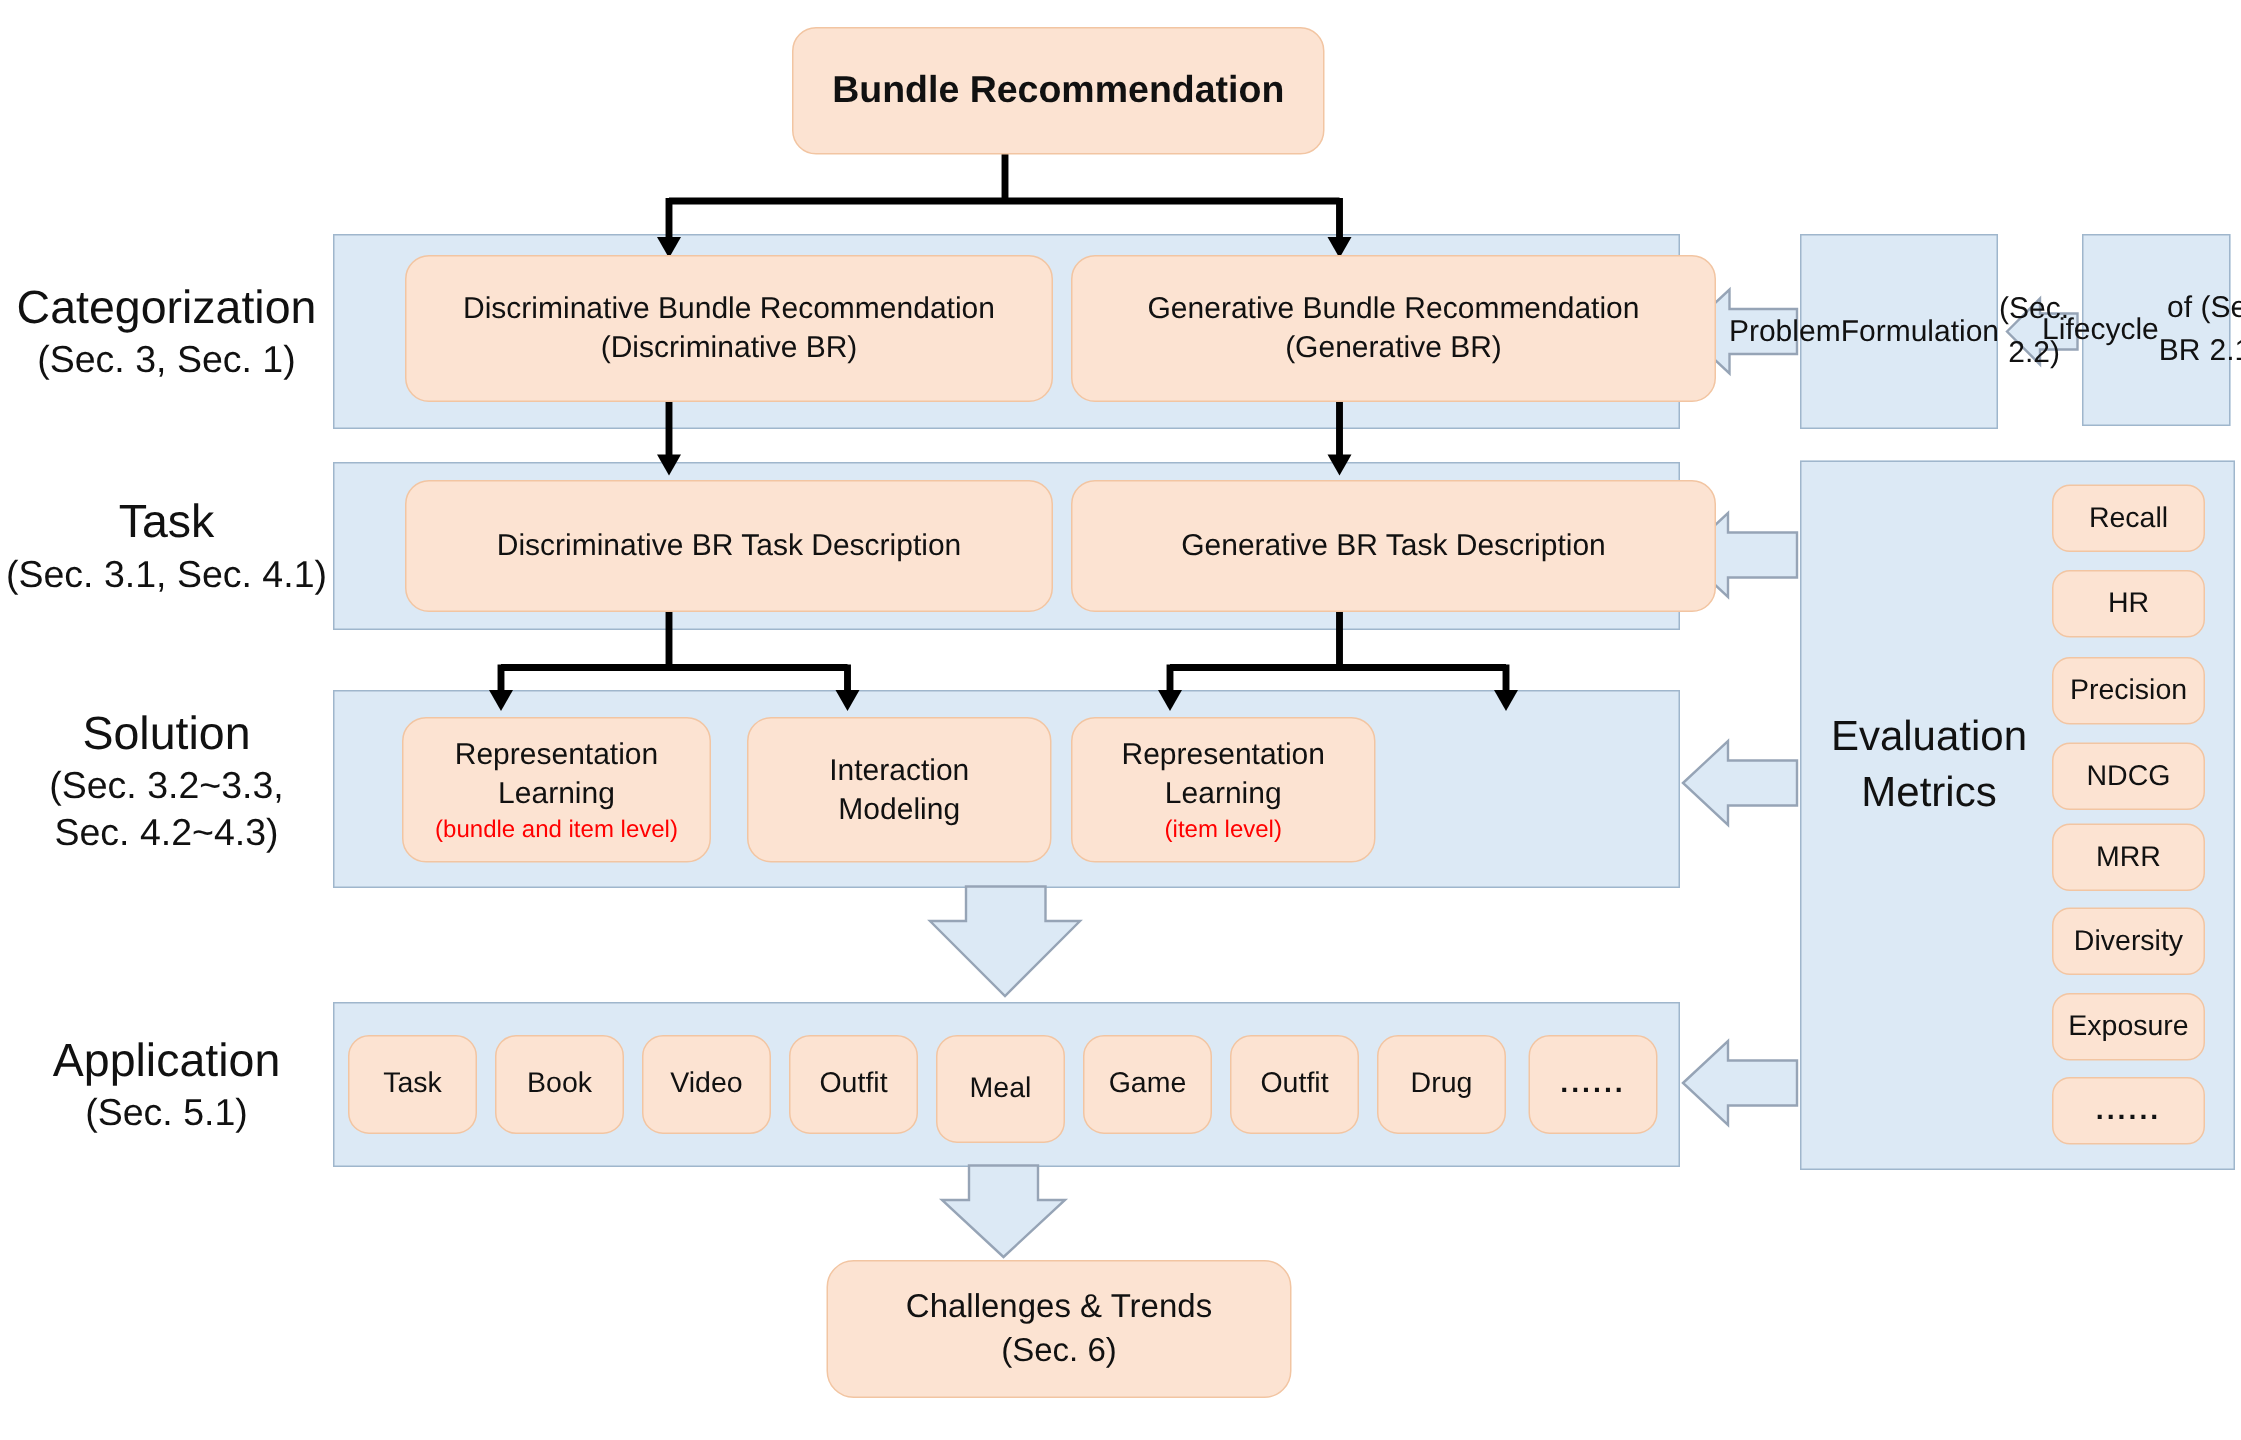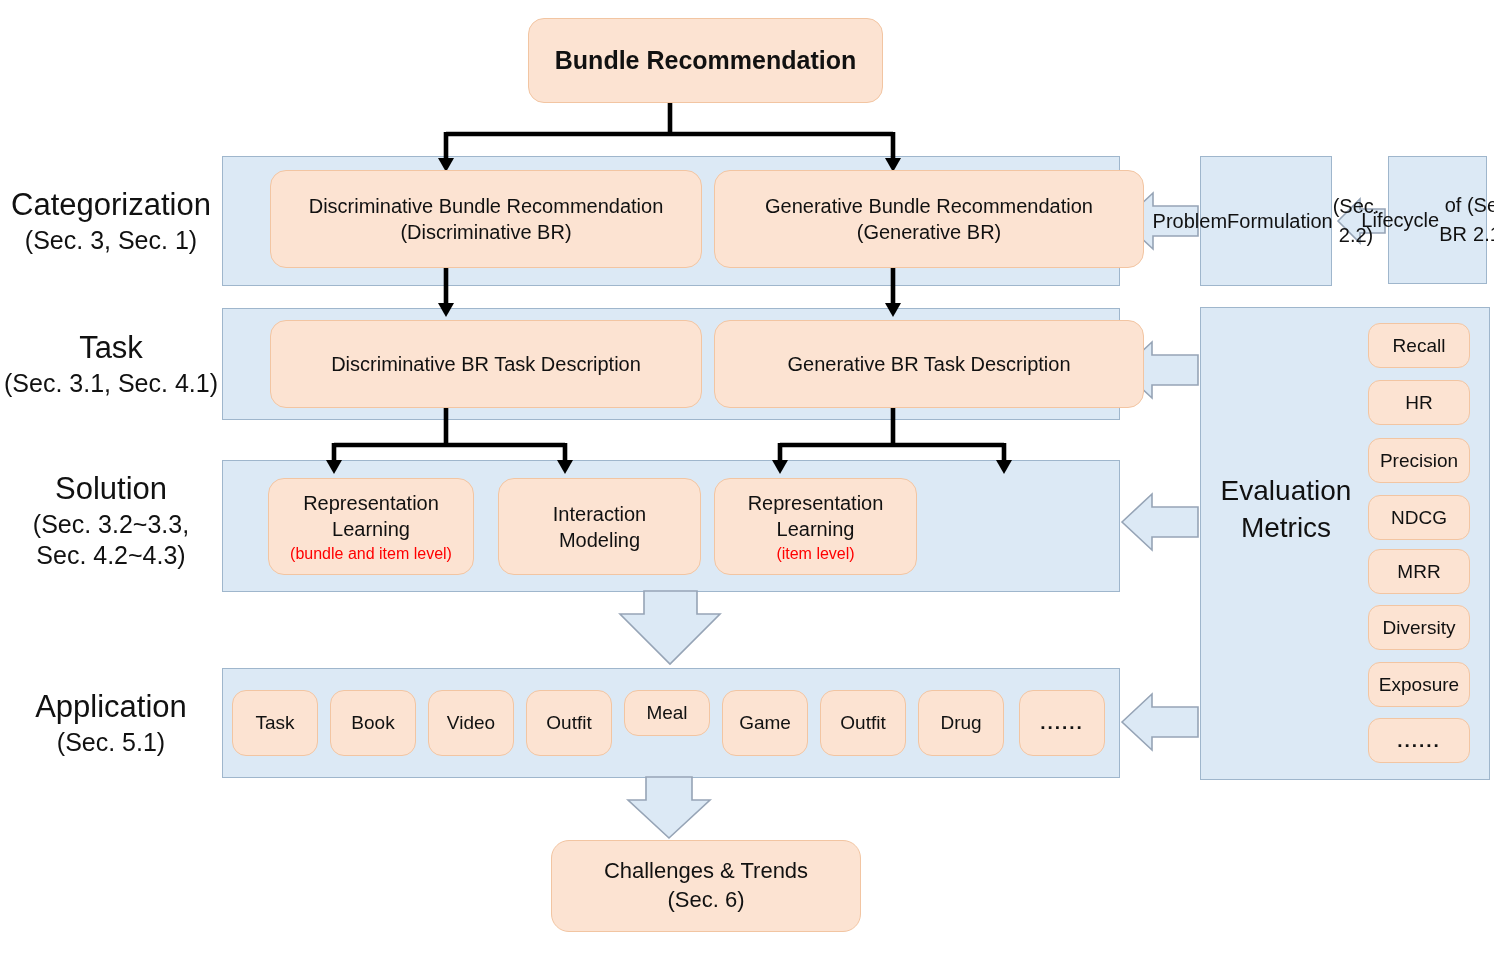--- a/index.html
+++ b/index.html
@@ -176,21 +176,21 @@
     </div>
   <div class="abs appbox" style="left:330px; top:690px; width:86px; height:66px;">
       <span>Book</span>
     </div>
   <div class="abs appbox" style="left:428px; top:690px; width:86px; height:66px;">
       <span>Video</span>
     </div>
   <div class="abs appbox" style="left:526px; top:690px; width:86px; height:66px;">
       <span>Outfit</span>
     </div>
-  <div class="abs appbox" style="left:624px; top:690px; width:86px; height:46px;">
+  <div class="abs appbox" style="left:624px; top:690px; width:86px; height:72px;">
       <span>Meal</span>
     </div>
   <div class="abs appbox" style="left:722px; top:690px; width:86px; height:66px;">
       <span>Game</span>
     </div>
   <div class="abs appbox" style="left:820px; top:690px; width:86px; height:66px;">
       <span>Outfit</span>
     </div>
   <div class="abs appbox" style="left:918px; top:690px; width:86px; height:66px;">
       <span>Drug</span>

